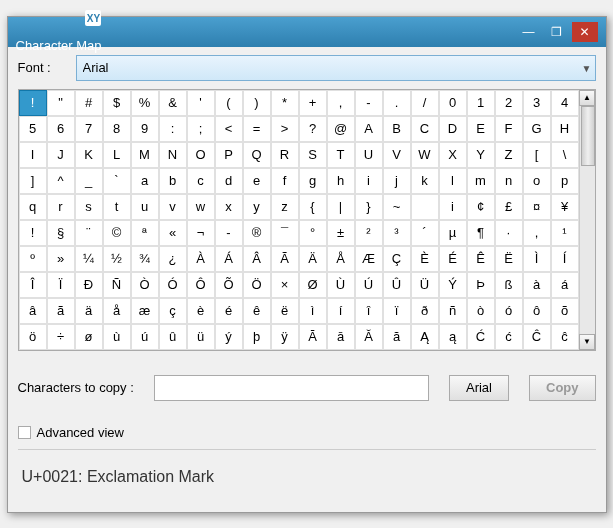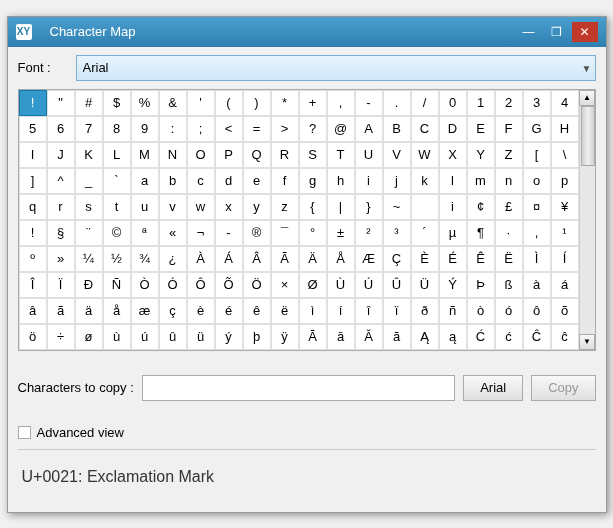--- a/index.html
+++ b/index.html
@@ -24,22 +24,23 @@
       color: white;
       display: flex;
       align-items: center;
       justify-content: space-between;
       padding: 0 8px;
       height: 30px;
       user-select: none;
     }
     .title-bar-left {
       display: flex;
-      align-items: flex-start;
-      gap: 18px;
+      align-items: flex-end;
+      gap: 12px;
+      flex-direction: column;
     }
     .title-icon {
       width: 16px;
       height: 16px;
       background: #fff;
       border-radius: 2px;
       display: flex;
       align-items: center;
       justify-content: center;
       font-size: 10px;
@@ -177,21 +178,21 @@
       width: 14px;
       height: 60px;
       background: linear-gradient(to right, #d0d0d0, #f0f0f0, #d0d0d0);
       border: 1px solid #aaa;
       left: 1px;
     }
     .bottom-row {
       display: flex;
       align-items: center;
       margin-top: 24px;
-      gap: 8px;
+      gap: 20px;
     }
     .chars-to-copy-label {
       font-size: 13px;
       white-space: nowrap;
     }
     .chars-to-copy-input {
       flex: 1;
       height: 26px;
       border: 1px solid #aaa;
       padding: 2px 4px;
@@ -202,20 +203,21 @@
       padding: 3px 16px;
       font-size: 13px;
       height: 26px;
       border: 1px solid #aaa;
       cursor: pointer;
       background: linear-gradient(to bottom, #f8f8f8, #e0e0e0);
       white-space: nowrap;
     }
     .copy-btn {
       color: #999;
+      font-weight: bold;
     }
     .advanced-row {
       display: flex;
       align-items: center;
       margin-top: 24px;
       gap: 6px;
     }
     .checkbox {
       width: 13px;
       height: 13px;

